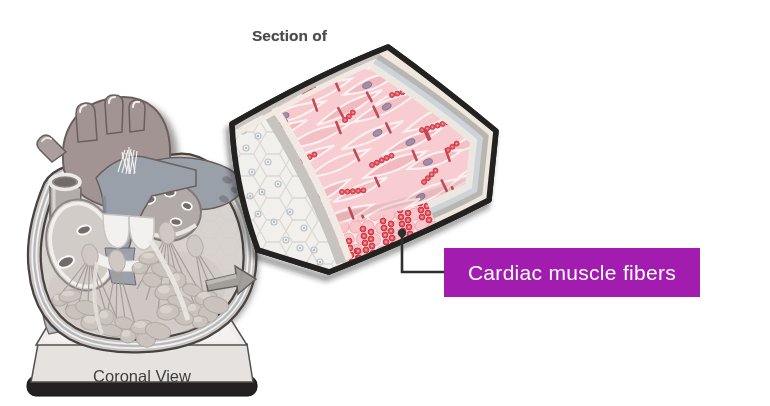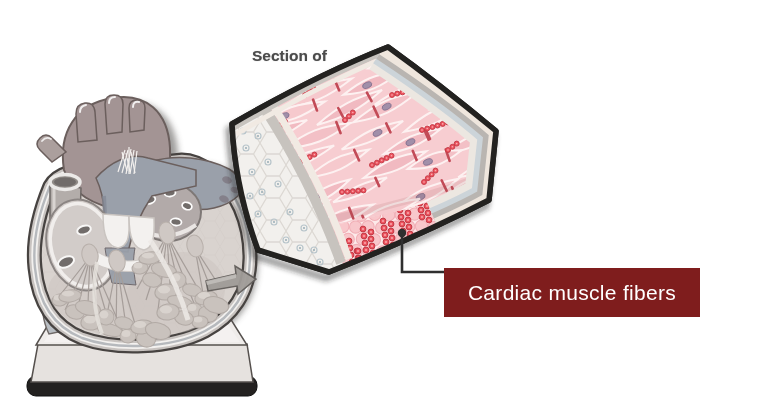--- a/index.html
+++ b/index.html
@@ -1,24 +1,24 @@
 <!DOCTYPE html>
 <html><head>
 <meta charset="utf-8">
 <style>
   html,body{margin:0;padding:0;background:#fff;}
   #canvas{position:relative;width:770px;height:406px;background:#ffffff;overflow:hidden;
           font-family:"Liberation Sans",sans-serif;}
   #scene{position:absolute;left:0;top:0;}
-  .txt{position:absolute;margin-top:20px;}
+  .txt{position:absolute;}
   #section-label{left:252px;top:26px;font-size:15.5px;line-height:19px;font-weight:600;
                  color:#4b4b4b;text-shadow:0 0 1px rgba(75,75,75,0.45);}
   #coronal-label{left:42px;top:367px;width:200px;text-align:center;font-size:16.5px;
                  color:#3f3f3f;font-weight:500;}
-  #callout-box{left:444px;top:248px;width:256px;height:49px;background:#7f1d1d;
+  #callout-box{left:444px;top:248px;width:256px;height:49px;background:#a21caf;
                color:#ffffff;font-size:21px;display:flex;align-items:center;justify-content:center;
                letter-spacing:0.3px;}
 </style>
 </head>
 <body>
 
 <div id="canvas">
 
 <svg id="scene" width="770" height="406" viewBox="0 0 770 406">
   <defs>
@@ -936,14 +936,17 @@
 </svg>
 
 <div class="txt" id="section-label">
   <div>Section of</div>
 </div>
 
 <div class="txt" id="callout-box">
   <span>Cardiac muscle fibers</span>
 </div>
 
-
+<div class="txt" id="coronal-label">
+  <span>Coronal View</span>
 </div>
 
+</div>
+
 </body></html>

